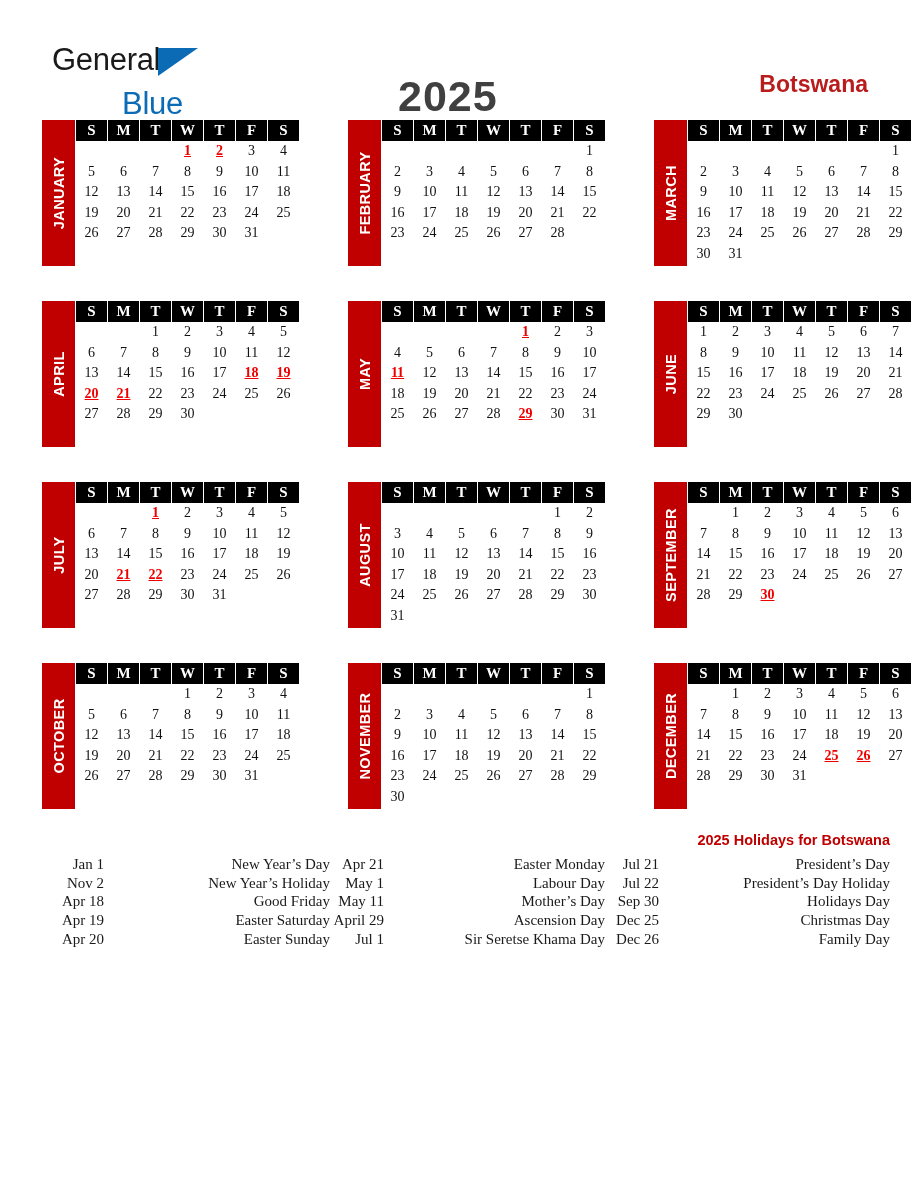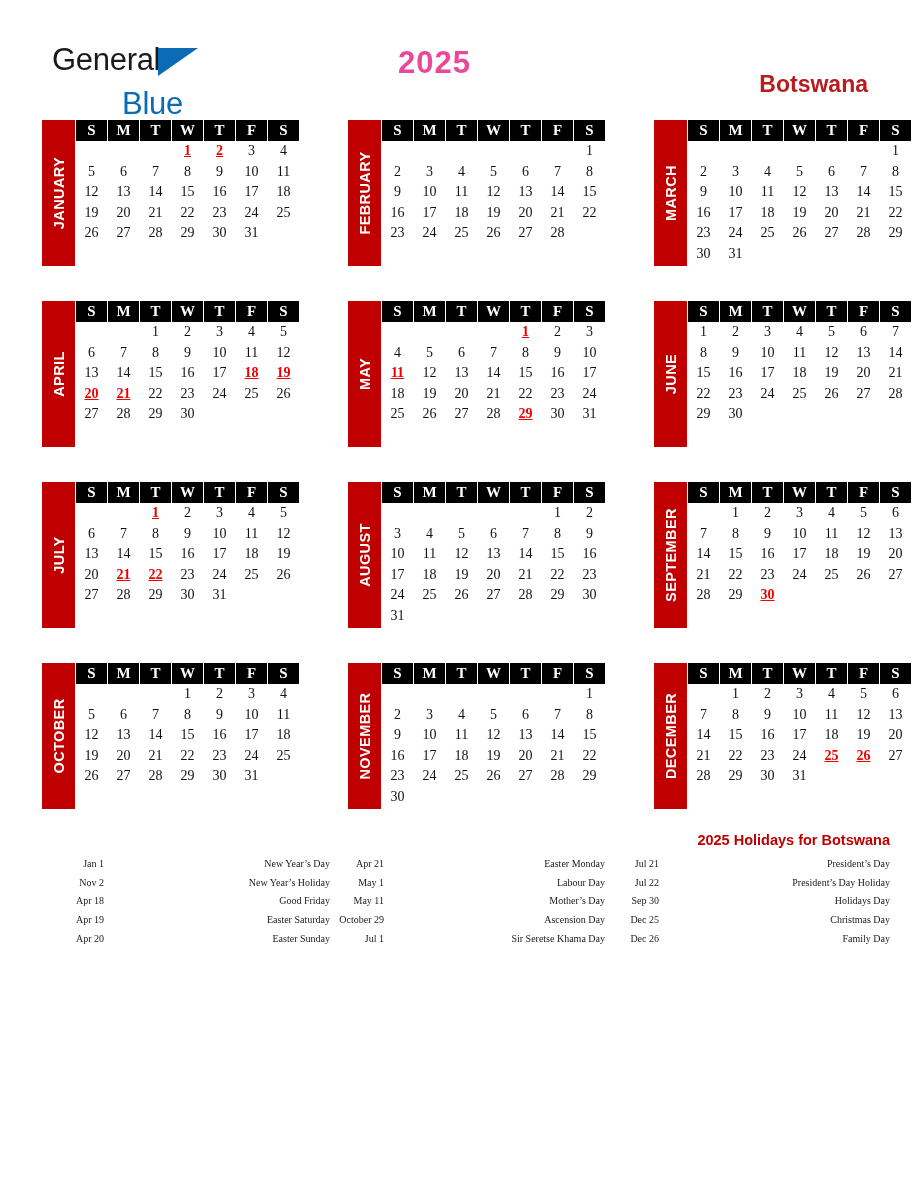--- a/index.html
+++ b/index.html
@@ -50,24 +50,24 @@
     font-family: "Liberation Sans", sans-serif;
     font-size: 31px;
     color: #0b6bb5;
     margin-top: 12px;
     margin-left: 70px;
     letter-spacing: -0.3px;
   }
   .year {
     position: absolute;
     left: 398px;
-    top: 45px;
-    font-size: 31px;
+    top: 72px;
+    font-size: 43px;
     font-weight: bold;
-    color: #ec4899;
+    color: #404040;
     letter-spacing: 1px;
   }
   .country {
     position: absolute;
     right: 50px;
     top: 71px;
     font-size: 23px;
     font-weight: bold;
     color: #b91c1c;
   }
@@ -159,21 +159,21 @@
     color: #c00000;
     margin-bottom: 7px;
   }
   .holiday-cols {
     display: grid;
     grid-template-columns: 280px 275px 285px;
   }
   .holiday-item {
     display: flex;
     font-family: "Liberation Serif", serif;
-    font-size: 10px;
+    font-size: 15px;
     color: #1a1a1a;
     line-height: 18.7px;
   }
   .holiday-date {
     width: 54px;
     flex: 0 0 54px;
   }
   .holiday-name { flex: 1; }
 </style>
 </head>
@@ -1135,21 +1135,21 @@
         </div>
         <div class="holiday-item">
           <span class="holiday-date">May 1</span>
           <span class="holiday-name">Labour Day</span>
         </div>
         <div class="holiday-item">
           <span class="holiday-date">May 11</span>
           <span class="holiday-name">Mother’s Day</span>
         </div>
         <div class="holiday-item">
-          <span class="holiday-date">October 29</span>
+          <span class="holiday-date">April 29</span>
           <span class="holiday-name">Ascension Day</span>
         </div>
         <div class="holiday-item">
           <span class="holiday-date">Jul 1</span>
           <span class="holiday-name">Sir Seretse Khama Day</span>
         </div>
       </div>
       <div>
         <div class="holiday-item">
           <span class="holiday-date">Jul 21</span>

